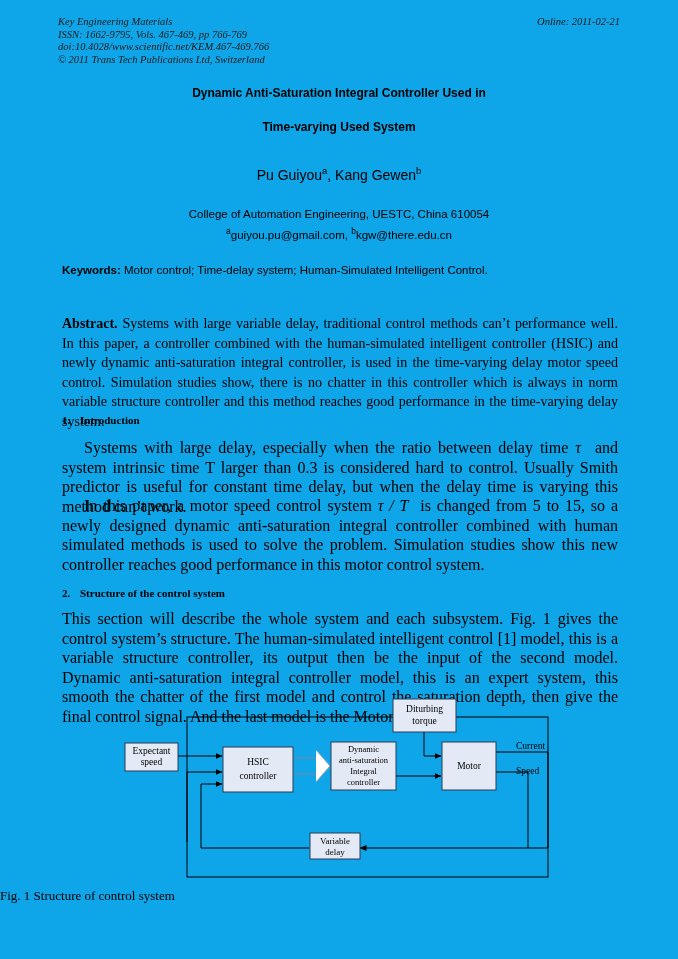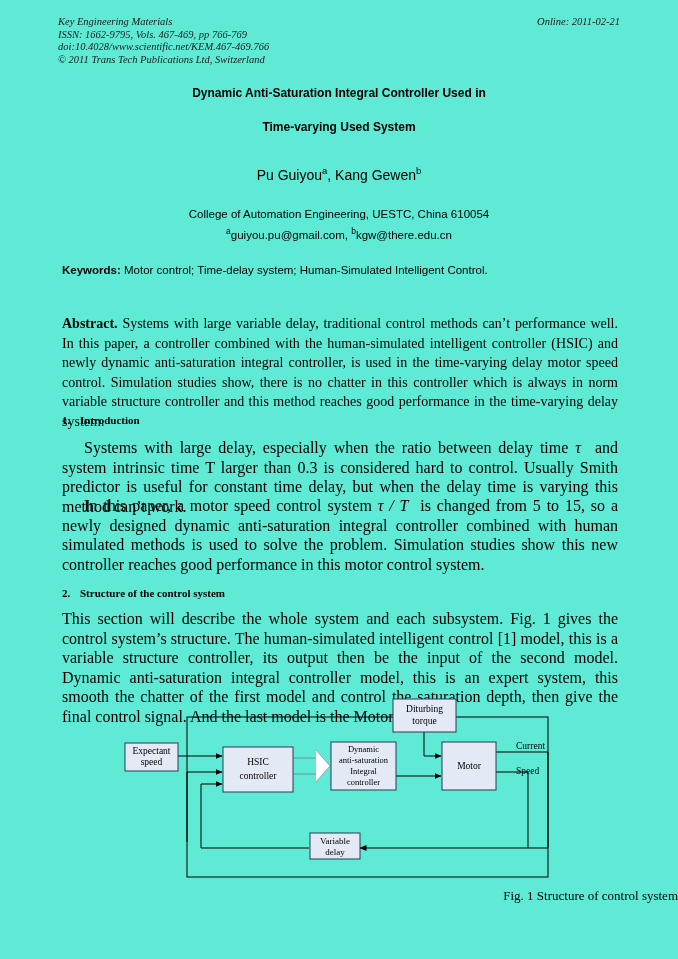--- a/index.html
+++ b/index.html
@@ -14,21 +14,21 @@
     font-family: "Liberation Serif", serif;
     color: #000000;
     overflow: hidden;
   }
 
   .page {
     position: absolute;
     left: 0; top: 0;
     width: 678px;
     height: 959px;
-    background: #5eead4;
+    background: #0ea5e9;
   }
 
   
   .journal-header {
     position: absolute;
     left: 58px;
     top: 16px;
     width: 562px;
     font-style: italic;
     font-size: 10.5px;
@@ -147,21 +147,21 @@
     left: 0;
     top: 690px;
     width: 678px;
     height: 210px;
   }
   .fig-caption {
     position: absolute;
     left: 0;
     top: 888px;
     width: 678px;
-    text-align: right;
+    text-align: left;
     font-size: 13px;
   }
   .diag-svg { display: block; }
 </style>
 </head>
 <body>
 
 <div class="page">
 
   <div class="journal-header">

